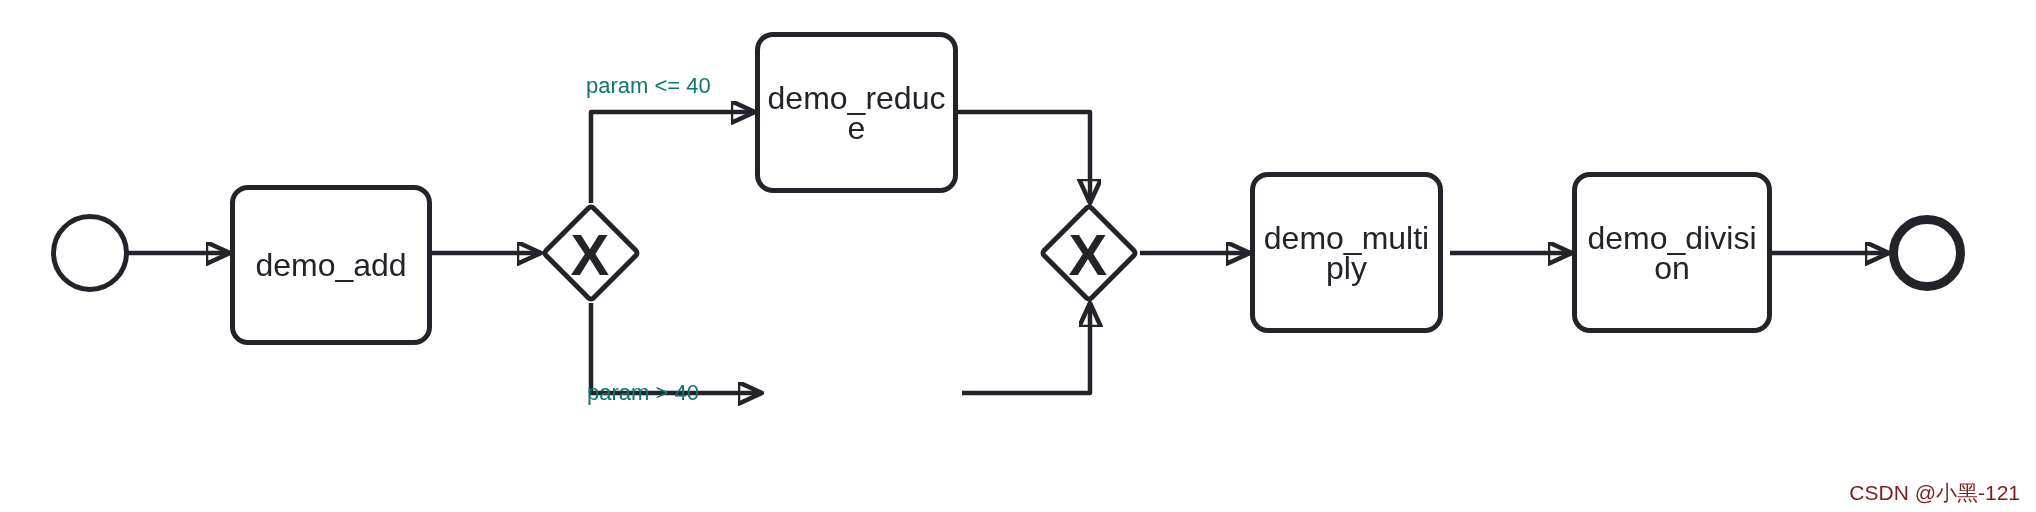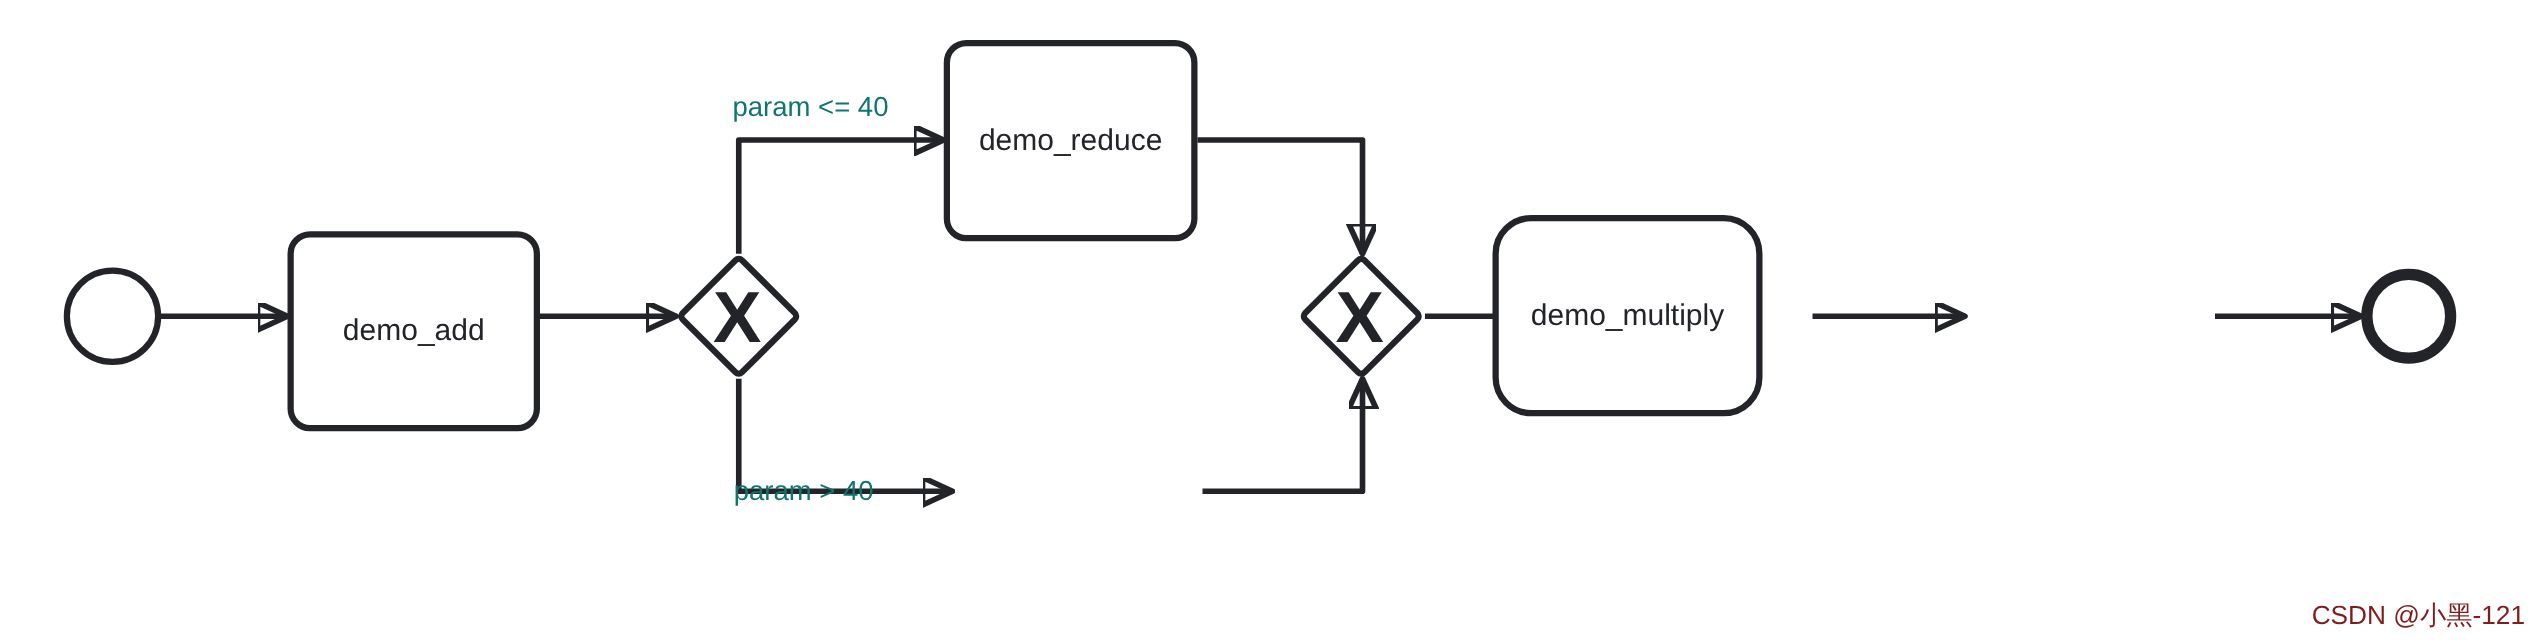--- a/index.html
+++ b/index.html
@@ -36,21 +36,21 @@
     border: 5px solid #22242a;
     border-radius: 18px;
     display: flex;
     align-items: center;
     justify-content: center;
   }
   .task-label {
     display: block;
     width: 178px;
     text-align: center;
-    font-size: 24px;
+    font-size: 32px;
     line-height: 30px;
     overflow-wrap: anywhere;
   }
   .event {
     position: absolute;
     box-sizing: border-box;
     background: #ffffff;
     border-radius: 50%;
   }
   .event.start {
@@ -81,21 +81,21 @@
     font-weight: 700;
     line-height: 1;
     position: relative;
     top: 2px;
   }
   .gw-1 { left: 555px; top: 217px; }
   .gw-2 { left: 1053px; top: 217px; }
   .t-add       { left: 230px;  top: 173px; width: 202px; height: 160px; margin-top: 12px; }
   .t-reduce    { left: 755px;  top: 32px;  width: 203px; height: 161px; }
   .t-remainder { left: 762px;  top: 313px; width: 200px; height: 159px; }
-  .t-multiply  { left: 1194px; top: 172px; width: 216px; height: 161px; border-radius: 31px; }
+  .t-multiply  { left: 1250px; top: 172px; width: 193px; height: 161px; }
   .t-division  { left: 1572px; top: 172px; width: 200px; height: 161px; }
   .flow-label {
     position: absolute;
     font-size: 22px;
     line-height: 24px;
     white-space: nowrap;
     color: #0f766e;
   }
   .fl-top    { left: 586px; top: 74px; }
   .fl-bottom { left: 587px; top: 381px; }
@@ -151,18 +151,21 @@
 
 
   <div class="gateway gw-2">
     <span class="gw-x">X</span>
   </div>
 
   <div class="task t-multiply">
     <span class="task-label">demo_multiply</span>
   </div>
 
+  <div class="task t-division">
+    <span class="task-label">demo_division</span>
+  </div>
 
   <div class="event end"></div>
 
   <div class="watermark">CSDN @小黑-121</div>
 
 </div>
 
 </body></html>

